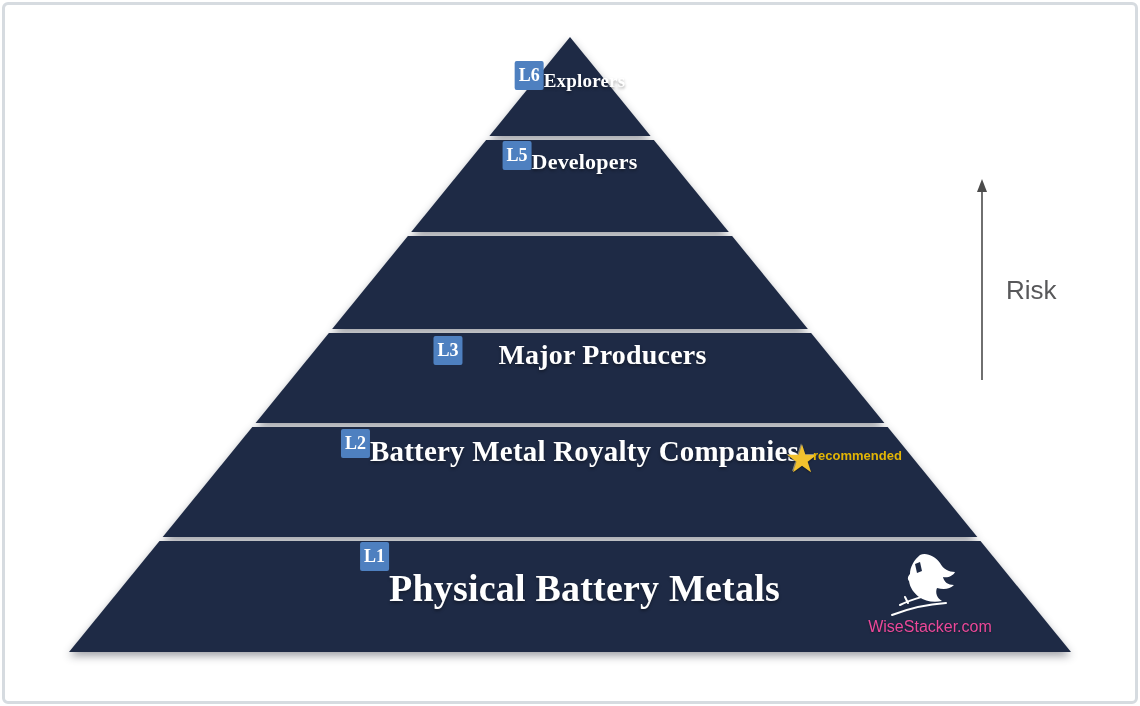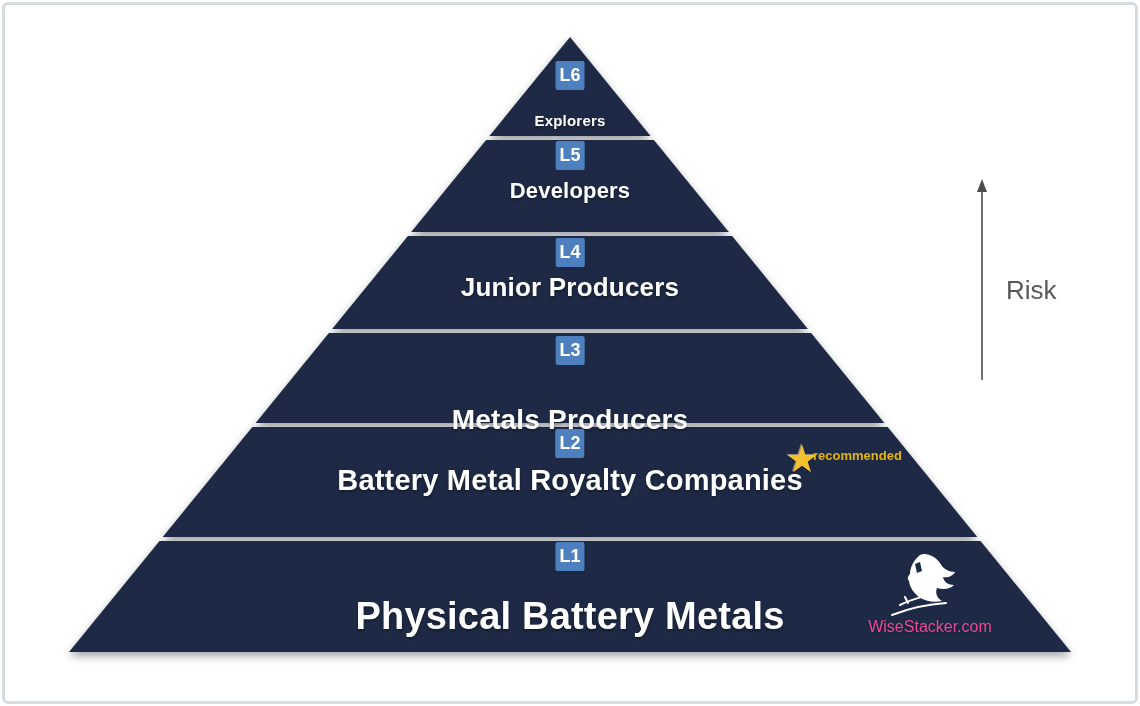--- a/index.html
+++ b/index.html
@@ -18,27 +18,27 @@
   .frame{position:absolute;inset:2px;border:3px solid var(--frame);border-radius:6px;
     pointer-events:none;}
 
   
   .pyramid-svg{position:absolute;left:0;top:0;width:1140px;height:706px;
     filter:drop-shadow(0 4px 4px rgba(15,20,35,0.40));}
   .band{fill:var(--navy);}
 
   
   .level-ov{position:absolute;left:570px;transform:translateX(-50%);
-    display:flex;flex-direction:column;align-items:center;z-index:3;}
+    display:flex;z-index:3;font-family:Liberation Serif, serif;}
   .badge{min-width:29px;height:29px;padding:0 4px;line-height:29px;text-align:center;
     background:var(--badge);color:#fff;font-weight:bold;font-size:18px;border-radius:2px;}
   .lvl-label{color:#fff;font-weight:bold;white-space:nowrap;
     text-shadow:0 2px 3px rgba(0,0,0,0.35);letter-spacing:0.2px;}
 
-  .ov-0{top:61px;}  .ov-0 .lvl-label{font-size:15px;margin-top:22px;}
+  .ov-0{top:61px;}  .ov-0 .lvl-label{font-size:19px;margin-top:9px;}
   .ov-1{top:141px;} .ov-1 .lvl-label{font-size:22px;margin-top:8px;}
   .ov-2{top:238px;} .ov-2 .lvl-label{font-size:26px;margin-top:5px;}
   .ov-3{top:336px;gap:36px;} .ov-3 .lvl-label{font-size:28px;margin-top:3px;}
   .ov-4{top:429px;} .ov-4 .lvl-label{font-size:29px;margin-top:6px;}
   .ov-5{top:542px;} .ov-5 .lvl-label{font-size:38px;margin-top:24px;}
 
   
   .star{position:absolute;left:785px;top:440px;font-size:38px;line-height:38px;
     color:var(--star);z-index:4;
     text-shadow:0 1px 2px rgba(0,0,0,0.4), -1px -1px 0 rgba(255,235,170,0.55);}
@@ -71,27 +71,23 @@
   </svg>
 
   <div class="level-ov ov-0">
     <div class="badge">L6</div>
     <div class="lvl-label">Explorers</div>
   </div>
   <div class="level-ov ov-1">
     <div class="badge">L5</div>
     <div class="lvl-label">Developers</div>
   </div>
-  <div class="level-ov ov-2">
-    <div class="badge">L4</div>
-    <div class="lvl-label">Junior Producers</div>
-  </div>
   <div class="level-ov ov-3">
     <div class="badge">L3</div>
-    <div class="lvl-label">Metals Producers</div>
+    <div class="lvl-label">Major Producers</div>
   </div>
   <div class="level-ov ov-4">
     <div class="badge">L2</div>
     <div class="lvl-label">Battery Metal Royalty Companies</div>
   </div>
   <div class="level-ov ov-5">
     <div class="badge">L1</div>
     <div class="lvl-label">Physical Battery Metals</div>
   </div>
 

